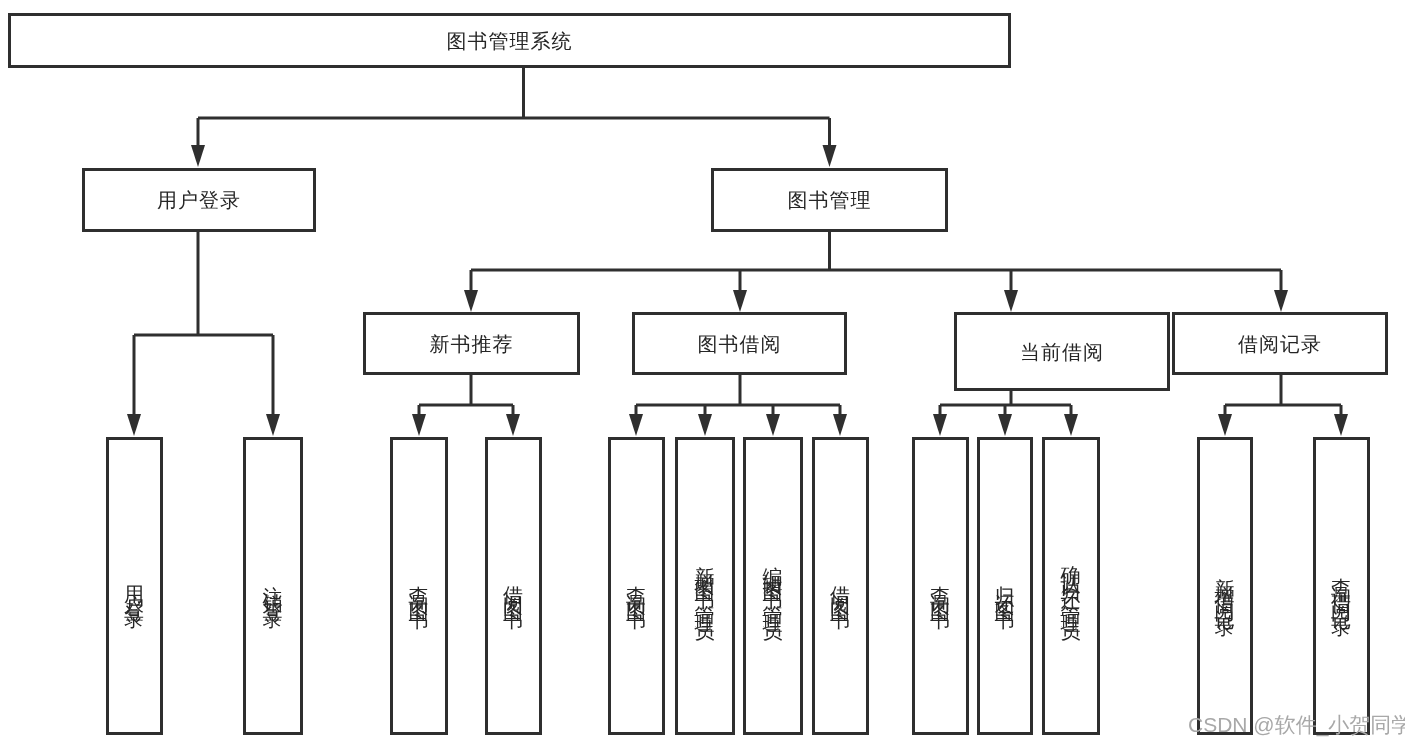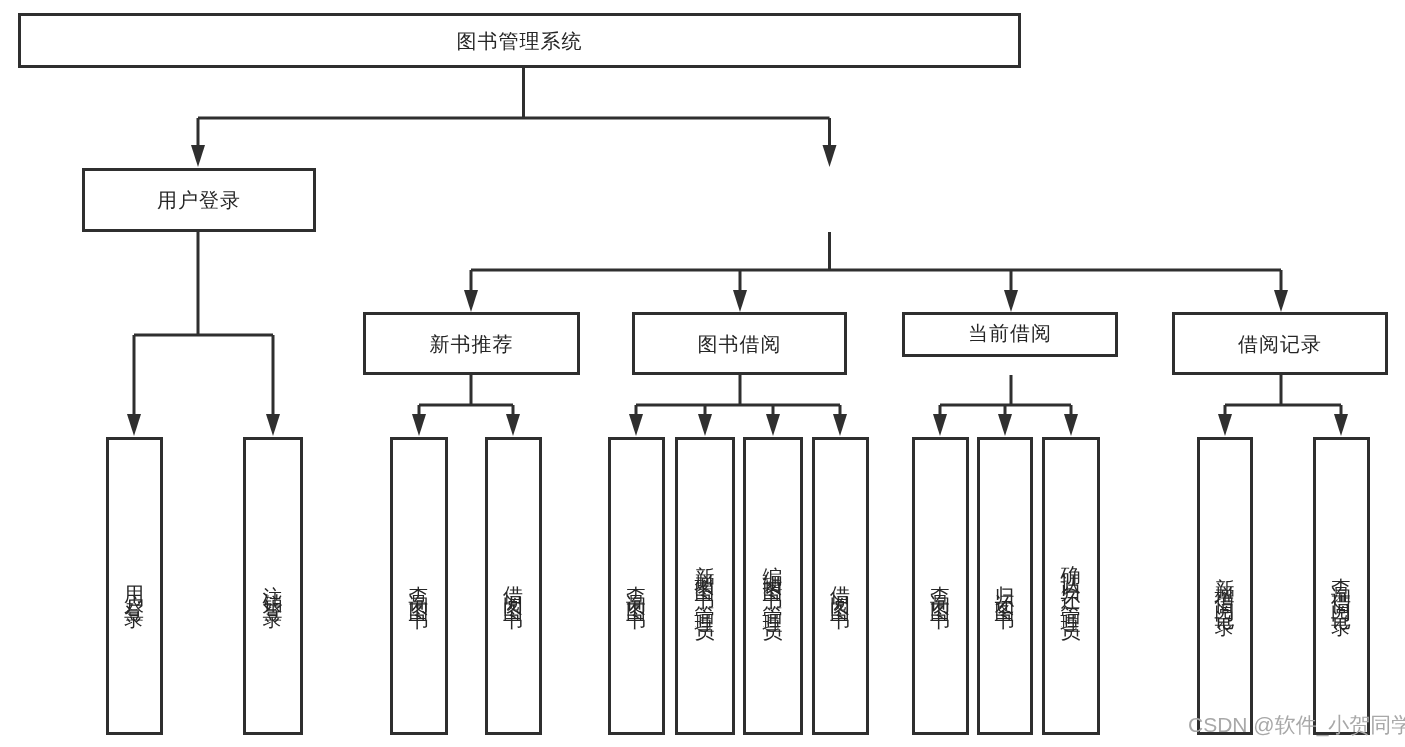--- a/index.html
+++ b/index.html
@@ -115,35 +115,38 @@
       <polygon points="766,414 780,414 773,436"></polygon>
       <polygon points="833,414 847,414 840,436"></polygon>
       <polygon points="933,414 947,414 940,436"></polygon>
       <polygon points="998,414 1012,414 1005,436"></polygon>
       <polygon points="1064,414 1078,414 1071,436"></polygon>
       <polygon points="1218,414 1232,414 1225,436"></polygon>
       <polygon points="1334,414 1348,414 1341,436"></polygon>
     </g>
   </svg>
 
-  <div class="box" style="left:18px; top:13px; width:1003px; height:55px;">
+  <div class="box" style="left:8px; top:13px; width:1003px; height:55px;">
     <span class="hlabel">图书管理系统</span>
   </div>
 
   <div class="box" style="left:82px; top:168px; width:234px; height:64px;">
     <span class="hlabel">用户登录</span>
+  </div>
+  <div class="box" style="left:711px; top:168px; width:237px; height:64px;">
+    <span class="hlabel">图书管理</span>
   </div>
 
   <div class="box" style="left:363px; top:312px; width:217px; height:63px;text-align:right;">
     <span class="hlabel">新书推荐</span>
   </div>
   <div class="box" style="left:632px; top:312px; width:215px; height:63px;">
     <span class="hlabel">图书借阅</span>
   </div>
-  <div class="box" style="left:902px; top:312px; width:216px; height:45px;font-family:Liberation Mono, monospace;">
+  <div class="box" style="left:954px; top:312px; width:216px; height:79px;">
     <span class="hlabel">当前借阅</span>
   </div>
   <div class="box" style="left:1172px; top:312px; width:216px; height:63px;">
     <span class="hlabel">借阅记录</span>
   </div>
 
   <div class="box" style="left:106px; top:437px; width:57px; height:298px;">
     <span class="vlabel">用户登录</span>
   </div>
   <div class="box" style="left:243px; top:437px; width:60px; height:298px;">

